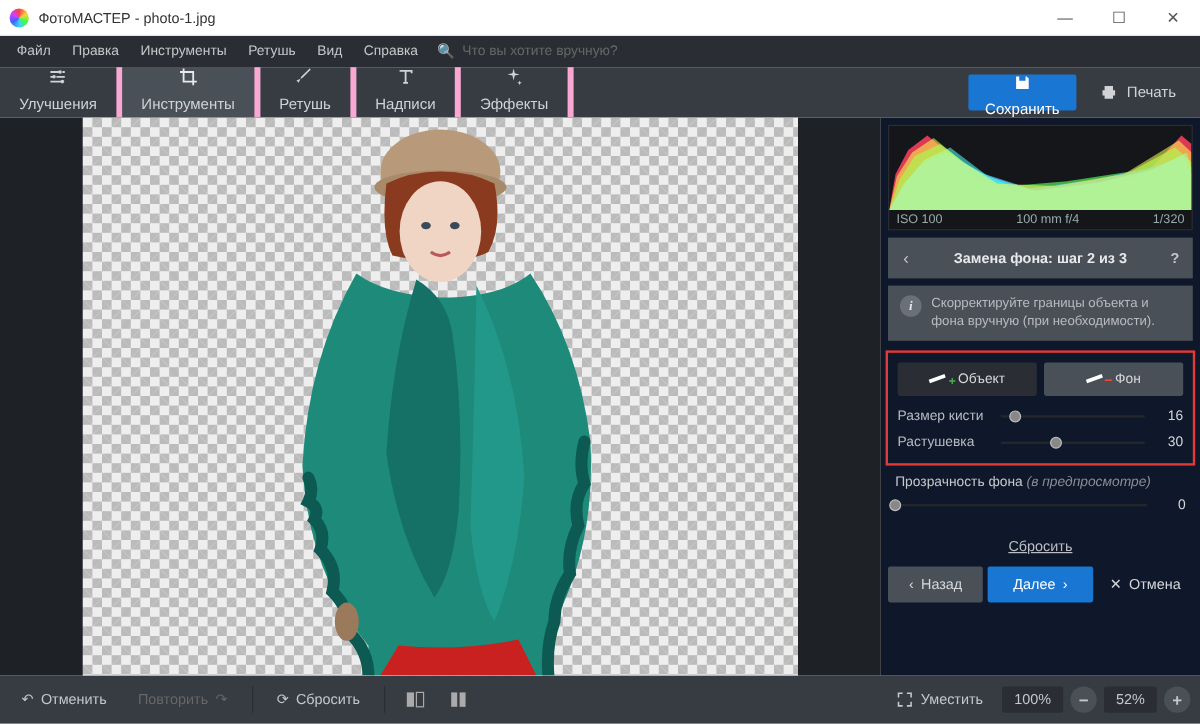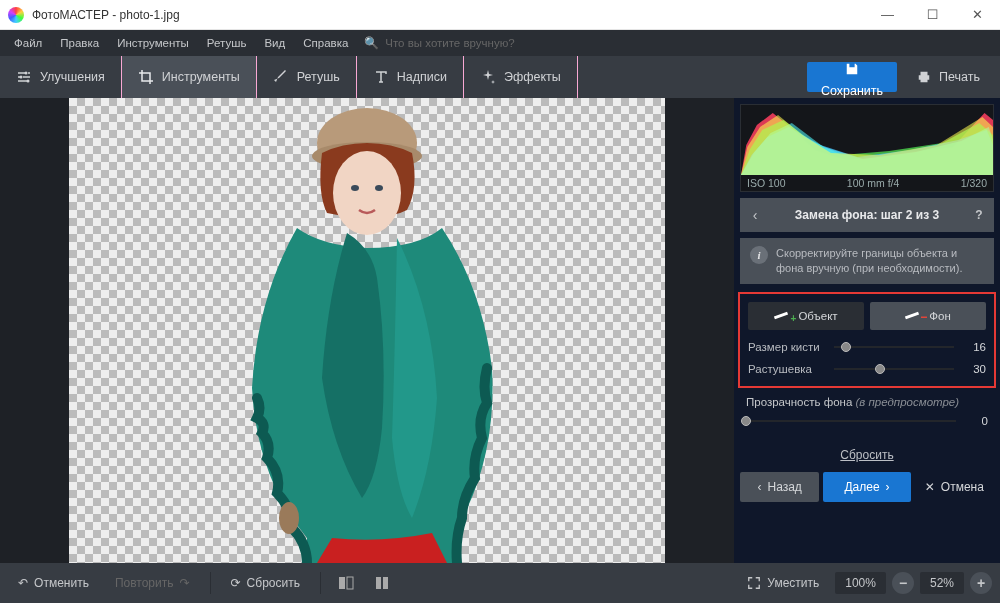--- a/index.html
+++ b/index.html
@@ -7,21 +7,21 @@
 .titlebar { height:30px; background:#fff; display:flex; align-items:center; padding:0 0 0 8px; border-bottom:1px solid #e5e5e5; }
 .titlebar .logo { width:16px; height:16px; border-radius:50%; background:conic-gradient(#ff4040,#ffd040,#40ff40,#40d0ff,#4060ff,#d040ff,#ff4040); margin-right:8px; }
 .titlebar .title { font-size:12px; color:#333; flex:1; }
 .titlebar .winbtns { display:flex; }
 .titlebar .winbtn { width:45px; height:30px; display:flex; align-items:center; justify-content:center; font-size:13px; color:#555; }
 .menubar { height:26px; background:#2a2e34; display:flex; align-items:center; padding:0 6px; gap:2px; }
 .menubar .mitem { color:#c5c7ca; font-size:11.5px; padding:4px 8px; border-radius:2px; }
 .menubar .search-icon { color:#888; margin-left:6px; margin-right:4px; font-size:12px; }
 .menubar .search-ph { color:#666; font-size:11.5px; }
 .toolbar { height:42px; background:#373c43; display:flex; align-items:stretch; padding:0; }
-.tool { display:flex; align-items:center; gap:8px; padding:0 16px; color:#d0d2d5; font-size:12.5px; border-right:1px solid #f9a8d4; }
+.tool { display:flex; align-items:center; gap:8px; padding:0 16px; color:#d0d2d5; font-size:12.5px; border-right:5px solid #f9a8d4;flex-direction:column; }
 .tool.active { background:#4a5058; }
 .tool .ticon { width:16px; height:16px; display:inline-flex; align-items:center; justify-content:center; }
 .spacer { flex:1; }
 .savebtn { background:#1976d2; color:#fff; display:flex; align-items:center; gap:8px; padding:0 14px; margin:6px 4px; border-radius:2px; font-size:12.5px;flex-direction:column; }
 .printbtn { display:flex; align-items:center; gap:8px; padding:0 14px; margin:6px 6px 6px 2px; color:#d0d2d5; font-size:12.5px; }
 .workspace { display:flex; height:calc(603px - 30px - 26px - 42px - 40px); }
 .canvas-area { flex:1; background:#1e2126; display:flex; align-items:center; justify-content:center; position:relative; }
 .canvas { width:596px; height:465px; background-image:
   linear-gradient(45deg,#bbb 25%,transparent 25%),
   linear-gradient(-45deg,#bbb 25%,transparent 25%),

